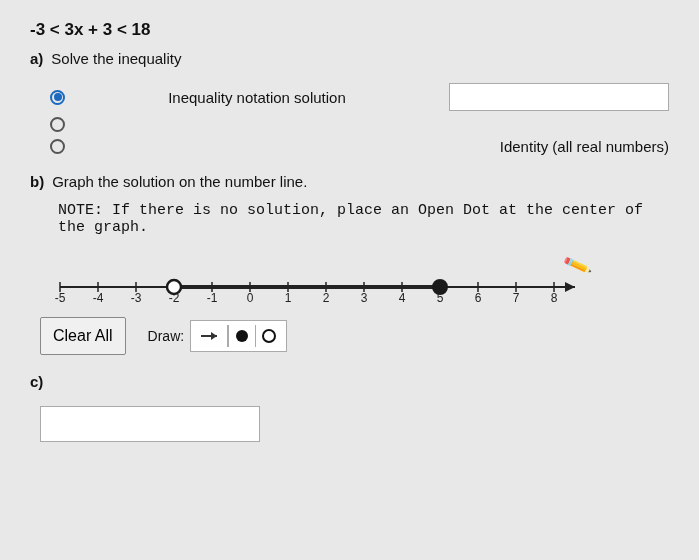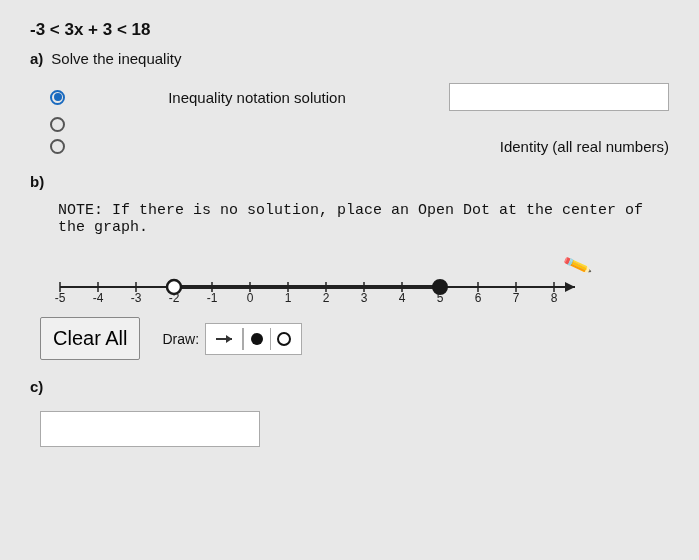--- a/index.html
+++ b/index.html
@@ -77,21 +77,21 @@
       align-items: center;
       gap: 6px;
       margin-top: 4px;
       margin-left: 10px;
     }
     .clear-all-btn {
       border: 1.5px solid #888;
       background: #f0f0f0;
       padding: 9px 12px;
       cursor: pointer;
-      font-size: 20px;
+      font-size: 16px;
       border-radius: 2px;
     }
     .draw-label {
       font-size: 14px;
       margin-left: 16px;
     }
     .draw-box {
       border: 1.5px solid #aaa;
       background: #fff;
       display: flex;
@@ -173,20 +173,21 @@
     <div class="radio-row">
       <div class="radio-circle"></div>
       <span>Identity (all real numbers)</span>
     </div>
   </div>
 </div>
 
 <div class="part">
   <div style="display:flex; gap:8px; margin-bottom:4px;">
     <span class="part-label">b)</span>
+    <span>Graph the solution on the number line.</span>
   </div>
   <div style="margin-left:28px; margin-bottom:16px;font-family:Liberation Mono, monospace;">NOTE: If there is no solution, place an Open Dot at the center of the graph.</div>
 
   <div class="number-line-container">
     <svg class="number-line-svg" viewBox="0 0 560 55">
 
       <line x1="20" y1="35" x2="535" y2="35" stroke="#222" stroke-width="2"></line>
 
       <polygon points="535,35 525,30 525,40" fill="#222"></polygon>
 

